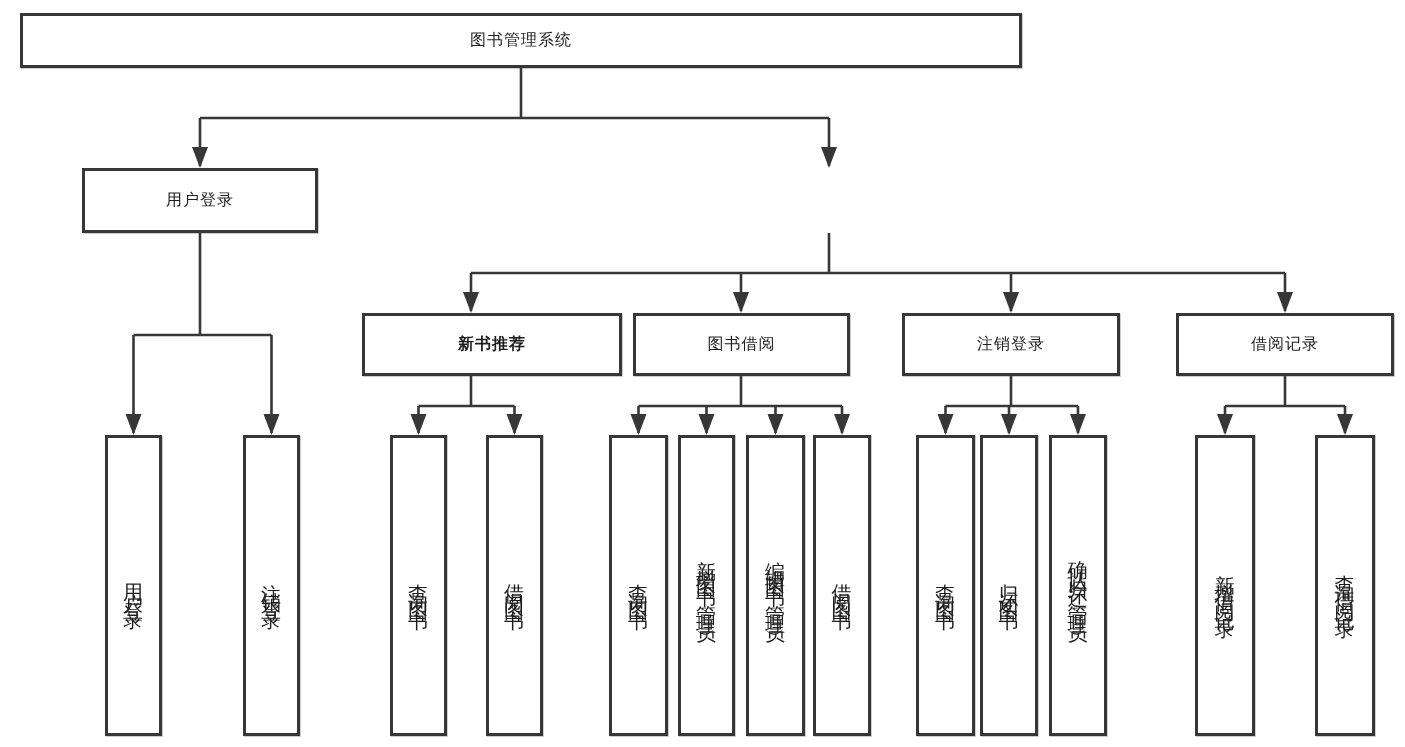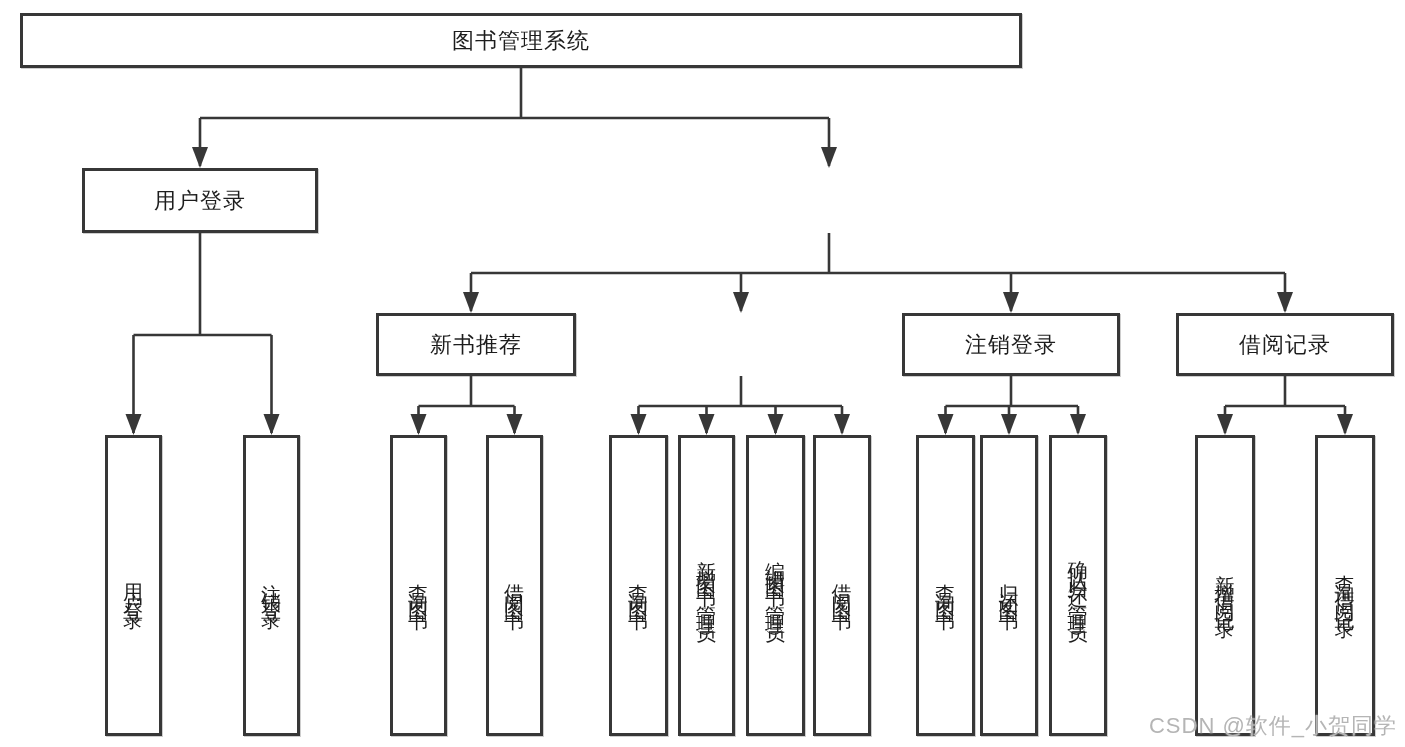--- a/index.html
+++ b/index.html
@@ -13,21 +13,21 @@
   #wires{position:absolute;left:0;top:0;width:1405px;height:747px;}
   .node{
     position:absolute;
     box-sizing:border-box;
     background:#ffffff;
     border:3px solid #373737;
     color:#1d1d1d;
     display:flex;align-items:center;justify-content:center;
     box-shadow:1px 1px 0 rgba(60,60,60,.25);
   }
-  .node.h{font-size:22px;letter-spacing:1px;white-space:nowrap;}
+  .node.h{font-size:16px;letter-spacing:1px;white-space:nowrap;}
   .node.v span{
     writing-mode:vertical-rl;
     text-orientation:mixed;
     font-size:20px;
     letter-spacing:9px;
     line-height:1;
     white-space:nowrap;
   }
   #watermark{
     position:absolute;
@@ -78,22 +78,25 @@
   </svg>
 
   <div class="node h" style="left:20px;top:13px;width:1002px;height:55px;">
     <span>图书管理系统</span>
   </div>
 
   <div class="node h" style="left:82px;top:168px;width:236px;height:65px;">
     <span>用户登录</span>
   </div>
 
-  <div class="node h" style="left:376px;top:313px;width:200px;height:63px;">
+  <div class="node h" style="left:362px;top:313px;width:260px;height:63px;font-weight:bold;">
     <span>新书推荐</span>
+  </div>
+  <div class="node h" style="left:633px;top:313px;width:217px;height:63px;">
+    <span>图书借阅</span>
   </div>
   <div class="node h" style="left:902px;top:313px;width:218px;height:63px;">
     <span>注销登录</span>
   </div>
   <div class="node h" style="left:1176px;top:313px;width:218px;height:63px;">
     <span>借阅记录</span>
   </div>
 
   <div class="node v" style="left:105px;top:435px;width:57px;height:301px;">
     <span>用户登录</span>
@@ -128,15 +131,14 @@
   <div class="node v" style="left:1049px;top:435px;width:58px;height:301px;">
     <span>确认归还（管理员）</span>
   </div>
   <div class="node v" style="left:1195px;top:435px;width:60px;height:301px;">
     <span>新增借阅记录</span>
   </div>
   <div class="node v" style="left:1315px;top:435px;width:60px;height:301px;">
     <span>查询借阅记录</span>
   </div>
 
-  <div id="watermark">CSDN @软件_小贺同学</div>
 
 </div>
 
 </body></html>

